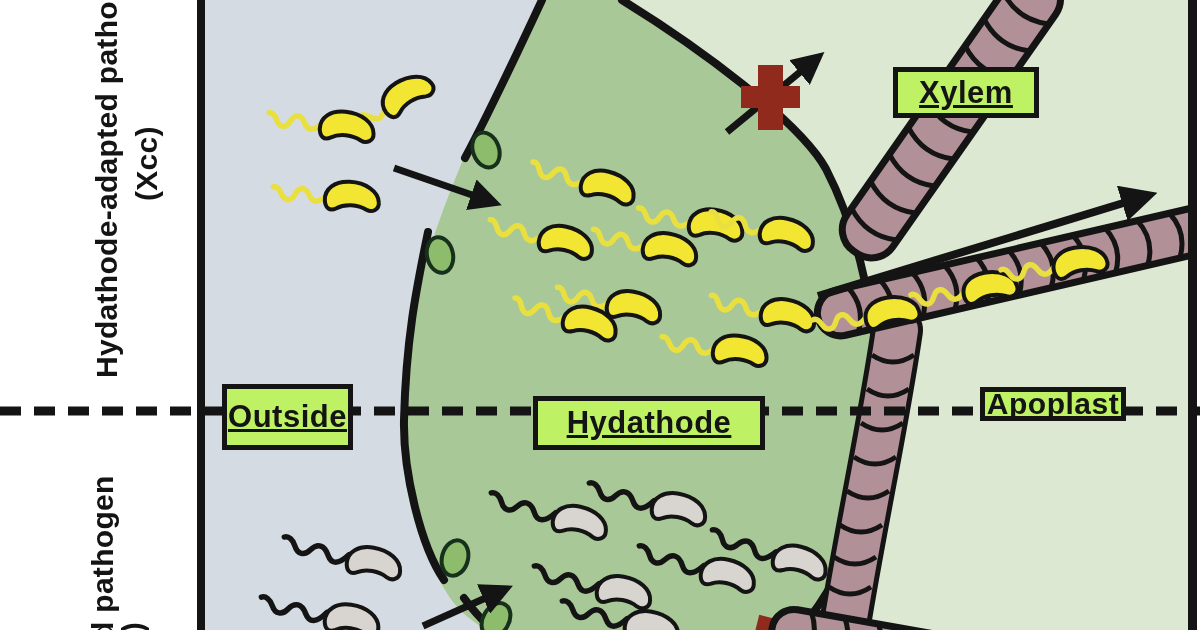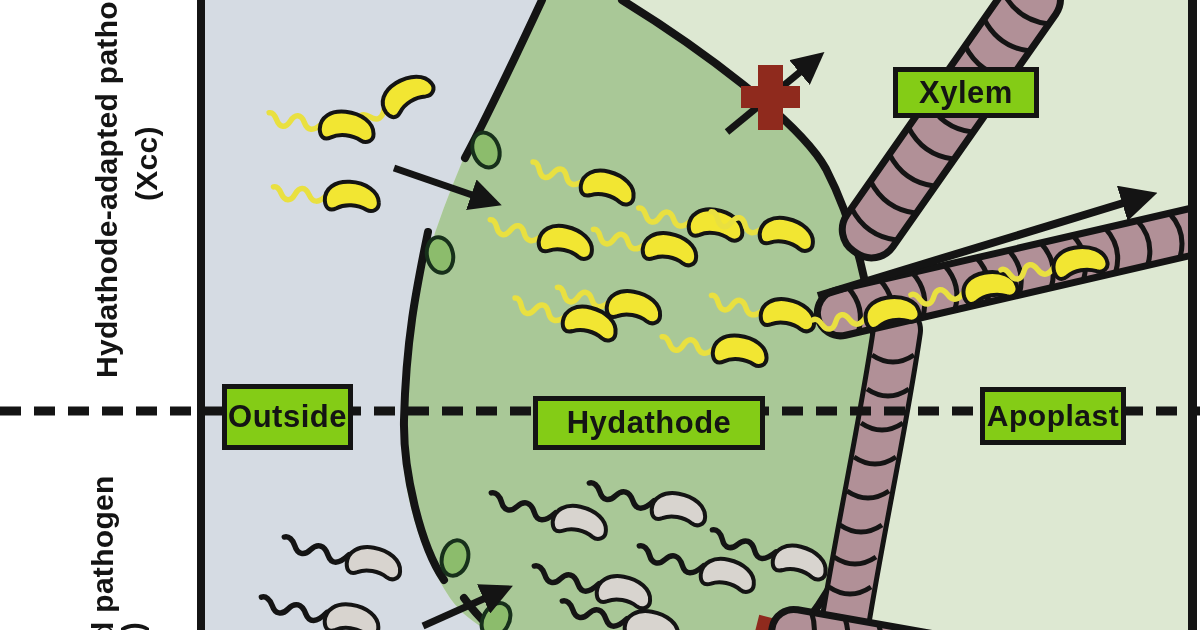--- a/index.html
+++ b/index.html
@@ -3,23 +3,24 @@
 <meta charset="utf-8">
 <style>
   html,body{margin:0;padding:0;}
   body{
     width:1200px;height:630px;overflow:hidden;position:relative;
     background:#ffffff;font-family:"Liberation Sans",sans-serif;
   }
   svg{position:absolute;left:0;top:0;}
   .box-label{
     position:absolute;display:flex;align-items:center;justify-content:center;
-    background:#84cc16;border:5px solid #141414;color:#141414;
+    background:#bef264;border:5px solid #141414;color:#141414;
     font-weight:bold;font-size:31px;letter-spacing:0.5px;box-sizing:border-box;
     white-space:nowrap;
+    text-decoration:underline;
   }
   .vlabel{
     position:absolute;transform:rotate(-90deg);transform-origin:left top;
     white-space:nowrap;color:#141414;font-weight:bold;font-size:30px;
     line-height:34px;letter-spacing:0.3px;
   }
 </style>
 </head>
 <body>
 
@@ -232,18 +233,18 @@
 
   <line x1="0" y1="411" x2="1200" y2="411" stroke="var(--dark)" stroke-width="9" stroke-dasharray="21 13"></line>
 
   <rect x="197" y="0" width="8" height="630" fill="var(--dark)"></rect>
   <rect x="1188" y="0" width="9" height="630" fill="var(--dark)"></rect>
 </svg>
 
 <div class="box-label" style="left:893px;top:67px;width:146px;height:51px;">Xylem</div>
 <div class="box-label" style="left:222px;top:384px;width:131px;height:66px;">Outside</div>
 <div class="box-label" style="left:533px;top:396px;width:232px;height:54px;">Hydathode</div>
-<div class="box-label" style="left:980px;top:387px;width:146px;height:58px;font-size:30px;">Apoplast</div>
+<div class="box-label" style="left:980px;top:387px;width:146px;height:34px;font-size:30px;">Apoplast</div>
 
 <div class="vlabel" style="left:90px;top:378px;">Hydathode-adapted pathogen</div>
 <div class="vlabel" style="left:130px;top:201px;">(Xcc)</div>
 <div class="vlabel" style="left:86px;top:808px;">Non-adapted pathogen</div>
 <div class="vlabel" style="left:116px;top:690px;">(Pst)</div>
 
 </body></html>

